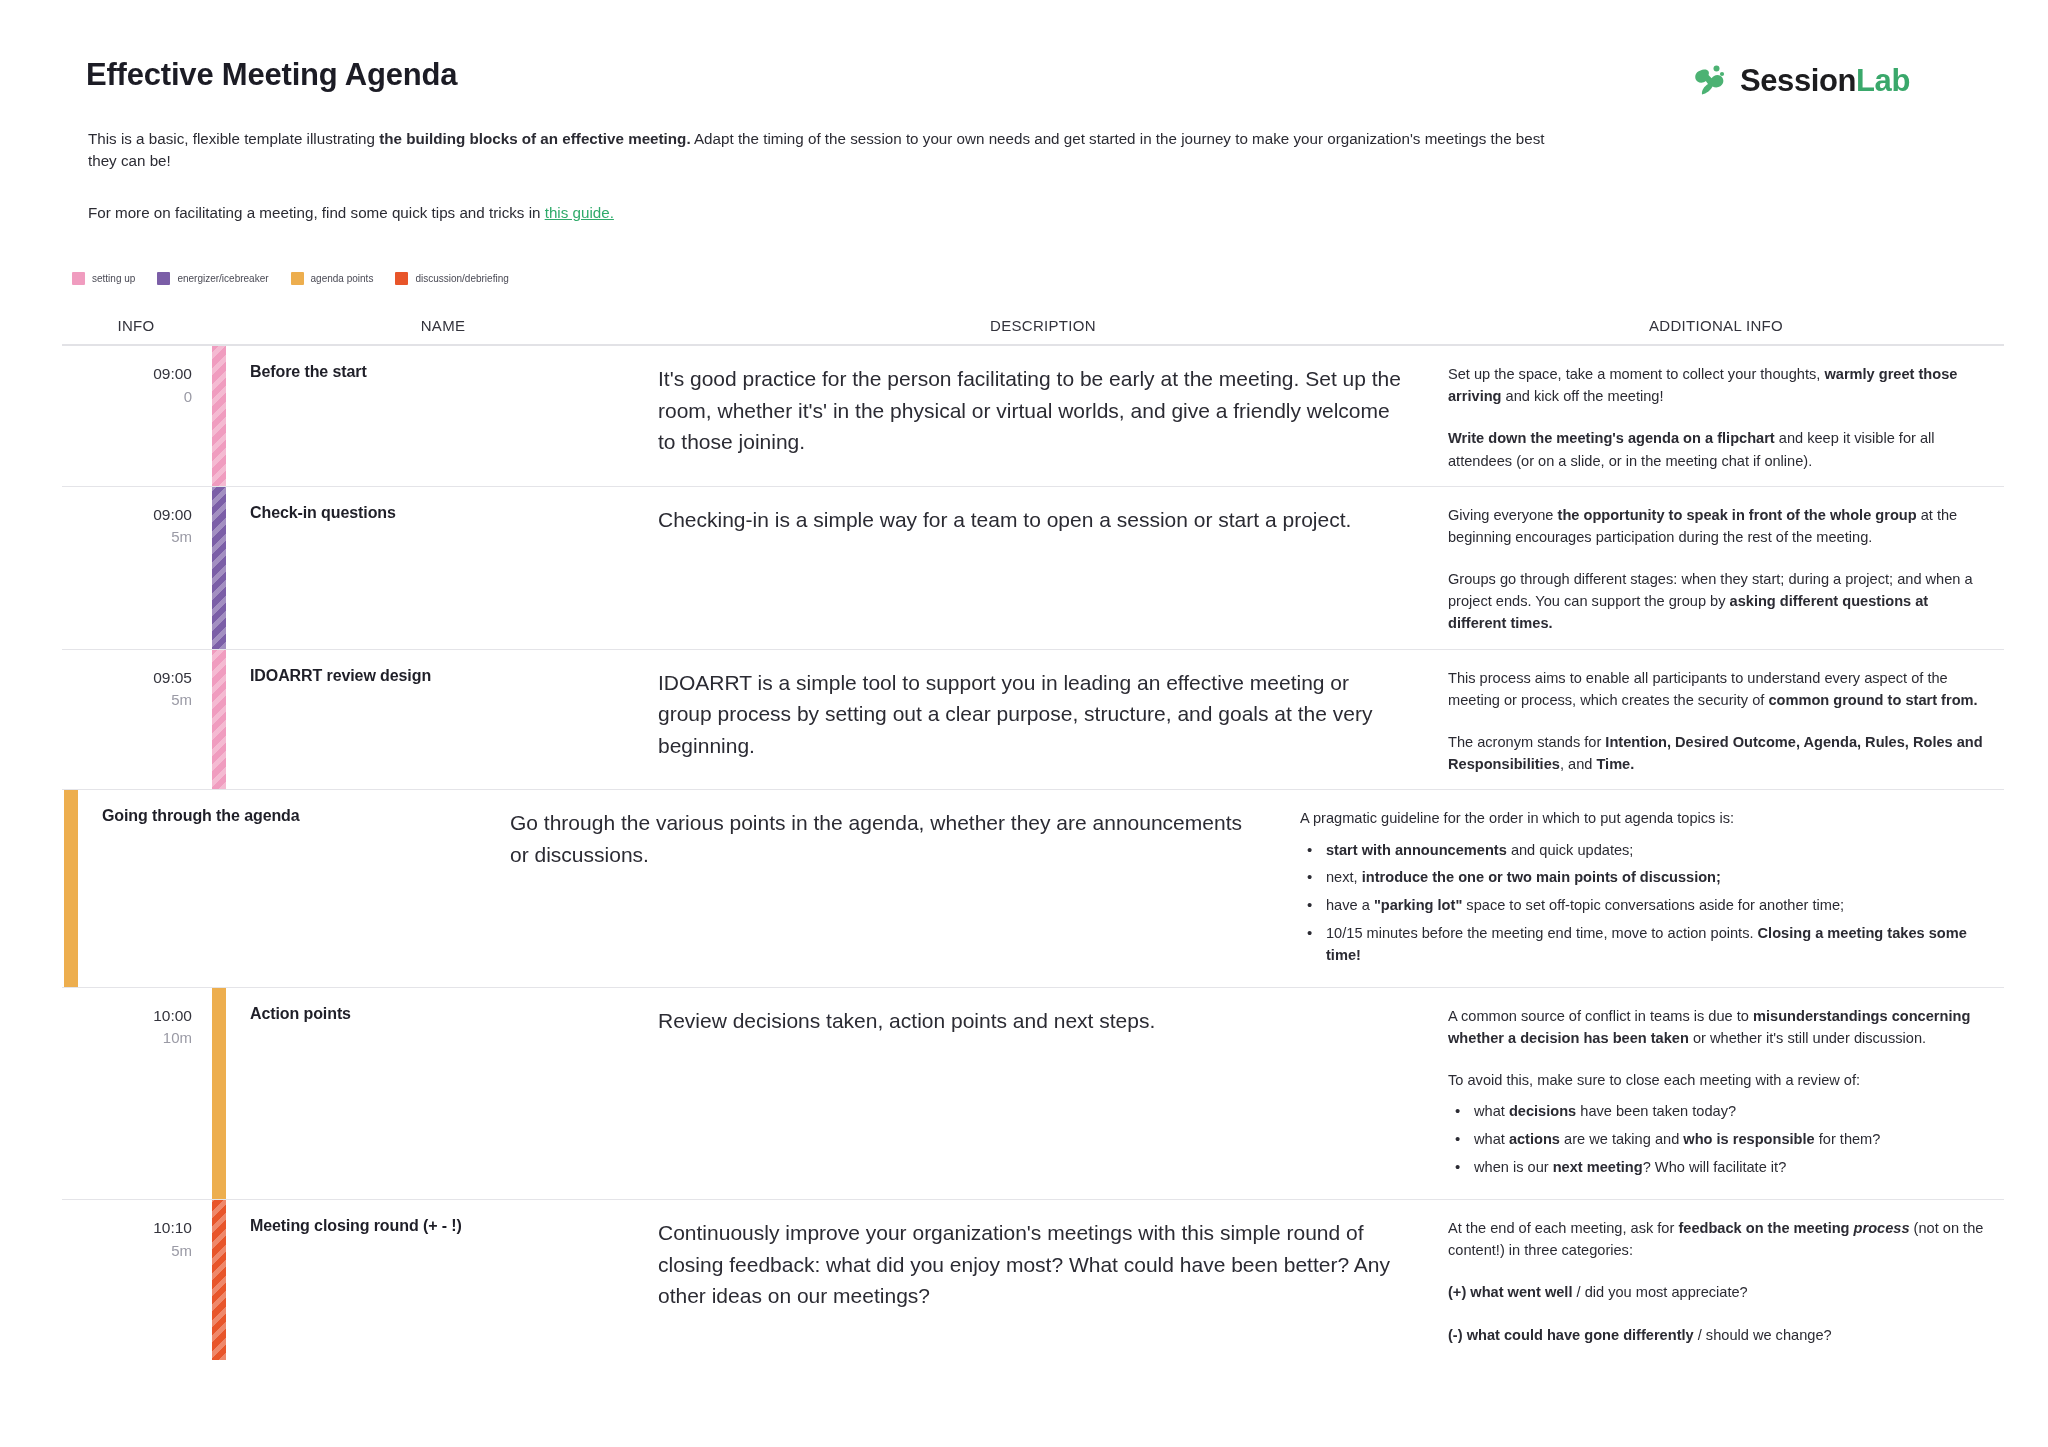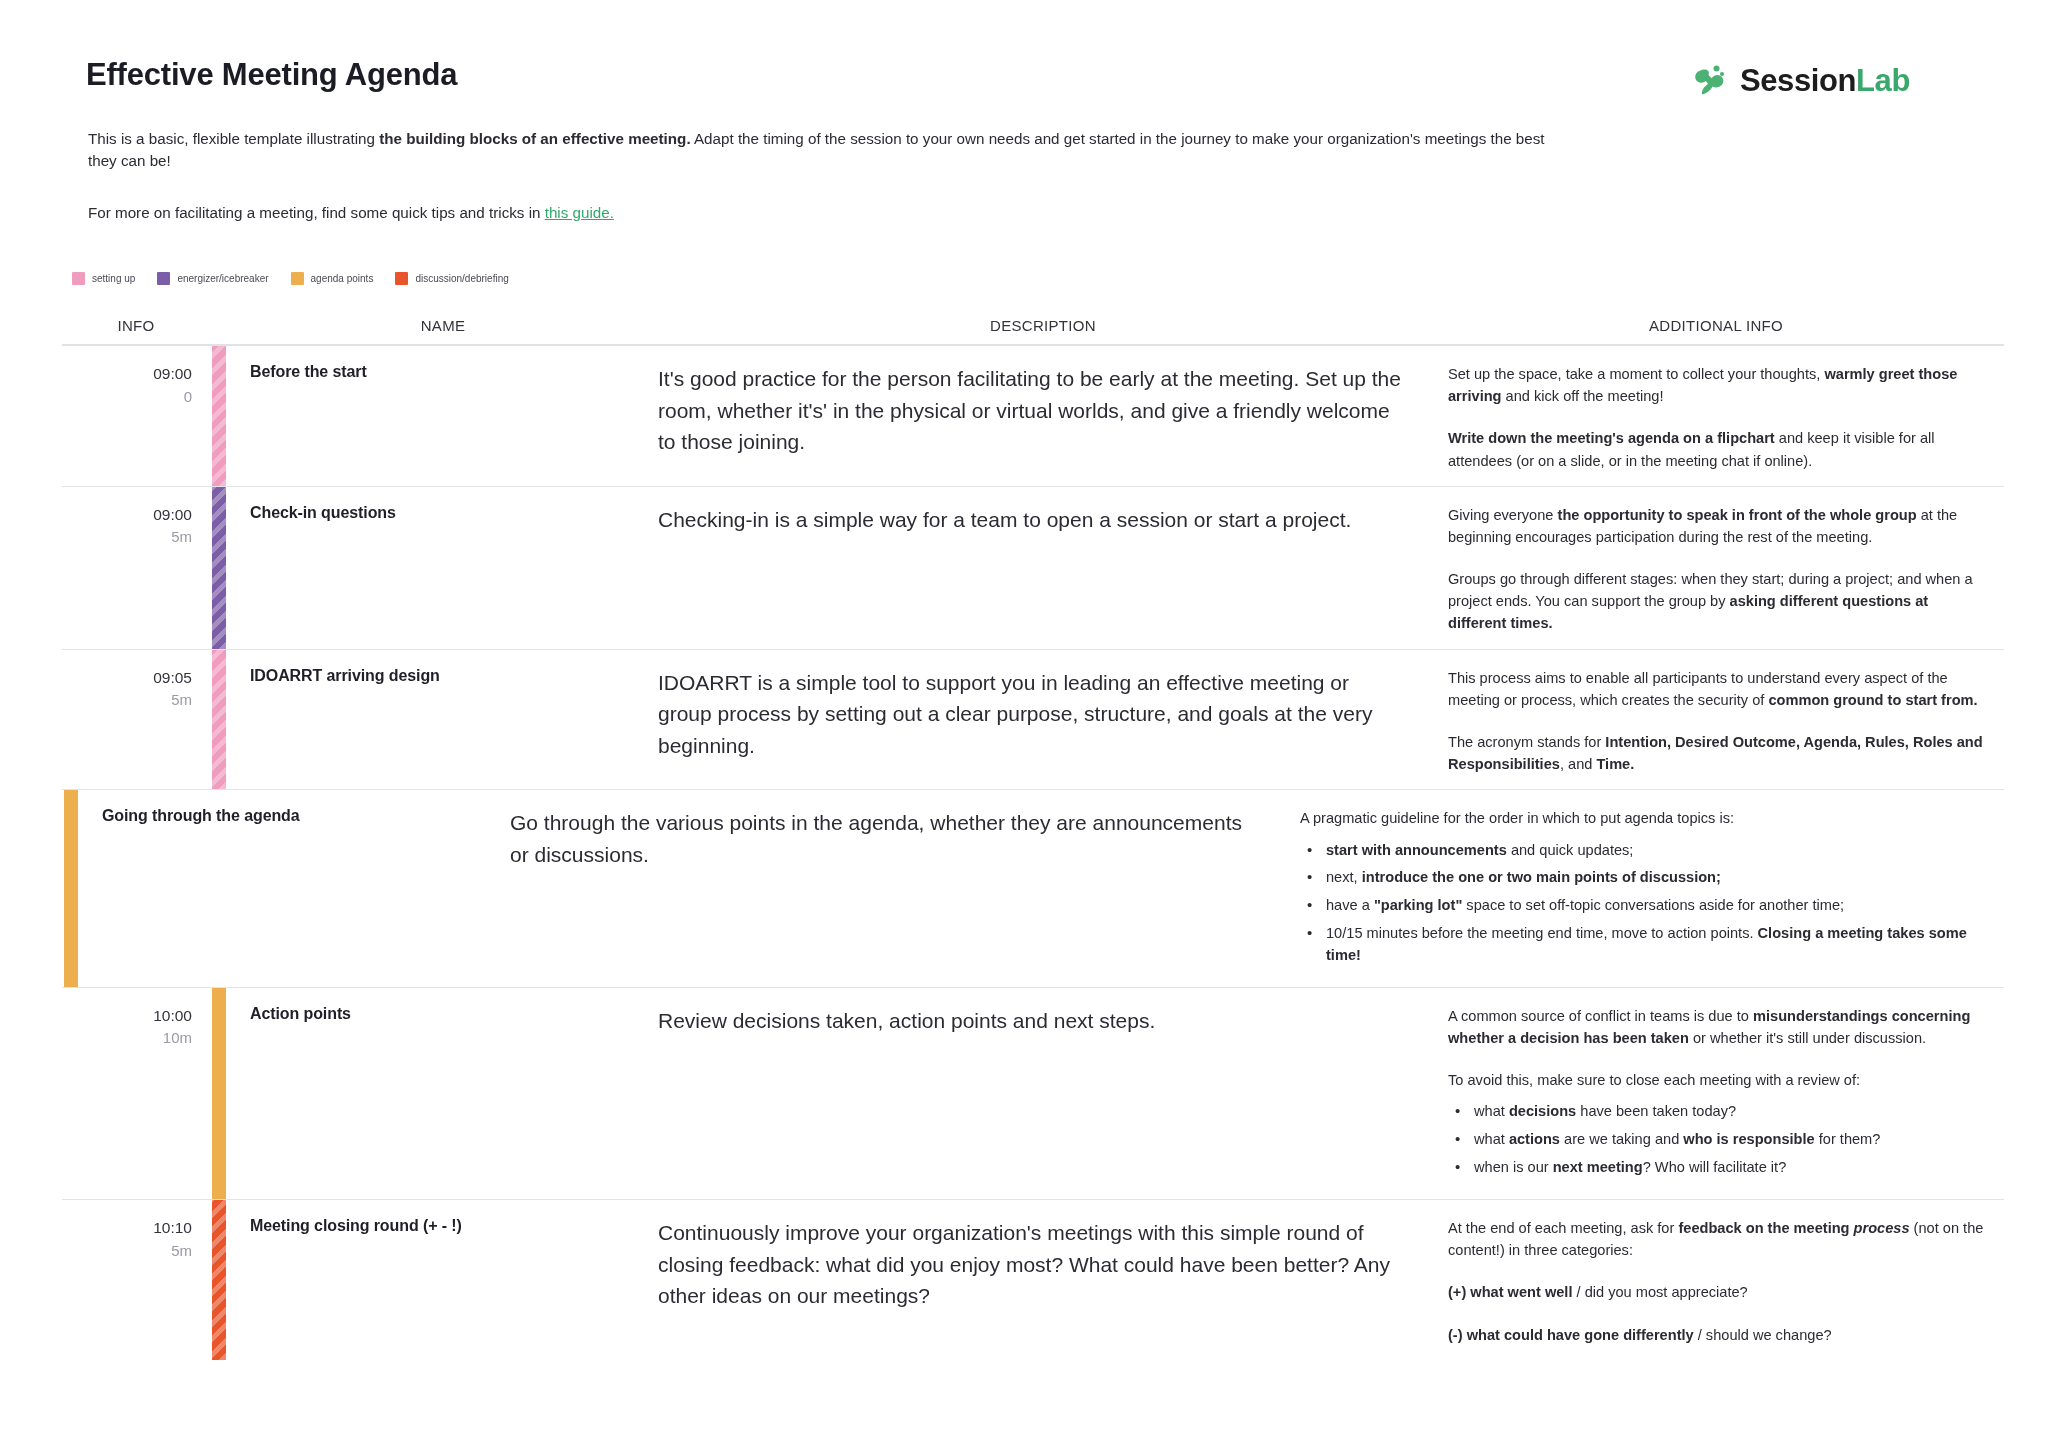--- a/index.html
+++ b/index.html
@@ -306,21 +306,21 @@
           </div>
         </div>
         <div class="trow">
           <div class="cell time-cell c-time">
             <div>09:05</div>
             <div class="time-dur">5m</div>
           </div>
           <div class="bar-cell c-bar">
             <div class="bar striped" style="background: rgb(240, 156, 191);"></div>
           </div>
-          <div class="cell name-cell c-name">IDOARRT arriving design</div>
+          <div class="cell name-cell c-name">IDOARRT review design</div>
           <div class="cell desc-cell c-desc">IDOARRT is a simple tool to support you in leading an effective meeting or group process by setting out a clear purpose, structure, and goals at the very beginning.</div>
           <div class="cell info-cell c-info">
             <p>This process aims to enable all participants to understand every aspect of the meeting or process, which creates the security of <b>common ground to start from.</b></p>
             <p>The acronym stands for <b>Intention, Desired Outcome, Agenda, Rules, Roles and Responsibilities</b>, and <b>Time.</b></p>
           </div>
         </div>
         <div class="trow">
           <div class="bar-cell c-bar">
             <div class="bar" style="background: rgb(237, 174, 78);"></div>
           </div>

